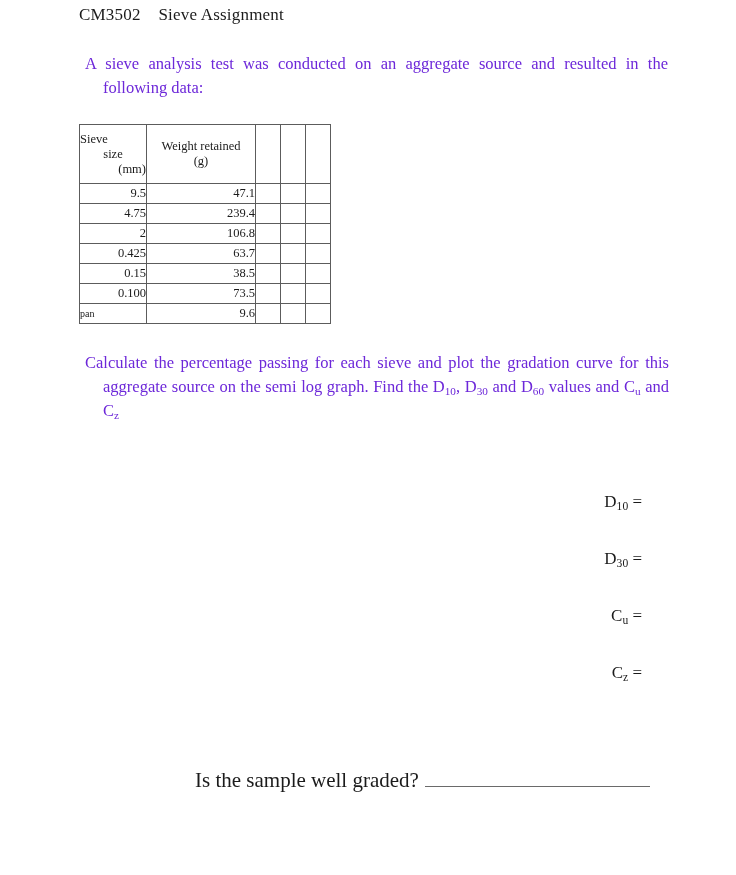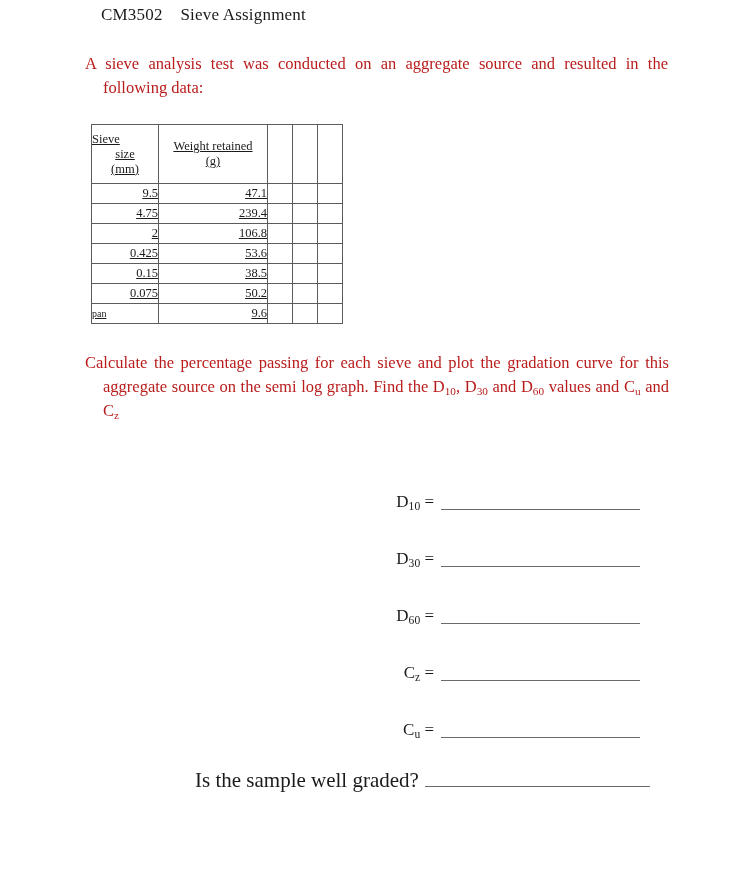--- a/index.html
+++ b/index.html
@@ -18,35 +18,35 @@
   }
 
   .page {
     position: absolute;
     inset: 0;
   }
 
   
   .doc-title {
     position: absolute;
-    left: 101px;
+    left: 79px;
     top: 5px;
     font-size: 17px;
     letter-spacing: 0.2px;
     white-space: pre;
   }
 
   
   .para {
     position: absolute;
     font-size: 16.5px;
     line-height: 24px;
     text-align: justify;
     text-justify: inter-word;
-    color: #b91c1c;
+    color: #6d28d9;
   }
   .para-intro {
     left: 85px;
     top: 52px;
     width: 565px;
     text-indent: 0;
     padding-left: 18px;
   }
   .para-intro .lead {
     margin-left: -18px;
@@ -63,27 +63,26 @@
 
   sub {
     font-size: 0.68em;
     line-height: 0;
     vertical-align: -0.28em;
   }
 
   
   .sieve-table {
     position: absolute;
-    left: 91px;
+    left: 79px;
     top: 124px;
     border-collapse: collapse;
     font-size: 12.5px;
     color: #1b1b1b;
     background: #0c4a6e;
-    text-decoration: underline;
   }
   .sieve-table td, .sieve-table th {
     border: 1.3px solid #5c5c5c;
     padding: 0;
     font-weight: normal;
     vertical-align: middle;
     background: #fff;
   }
   .sieve-table .c-size   { width: 66px; }
   .sieve-table .c-weight { width: 108px; }
@@ -94,21 +93,21 @@
     font-size: 12.5px;
     line-height: 15px;
     padding: 3px 4px 0 4px;
   }
   .hdr-size {
     text-align: center;
     padding-left: 2px;
   }
   .hdr-size .l1 { display: block; text-align: left; }
   .hdr-size .l2 { display: block; text-align: center; }
-  .hdr-size .l3 { display: block; text-align: center; }
+  .hdr-size .l3 { display: block; text-align: right; }
   .hdr-weight {
     text-align: center;
     vertical-align: top;
   }
   .hdr-weight .l1 { display: block; }
   .hdr-weight .l2 { display: block; }
 
   .data-row td {
     height: 19px;
   }
@@ -130,25 +129,26 @@
     left: 0;
     top: 492px;
     width: 736px;
   }
   .answer-row {
     position: relative;
     height: 57px;
   }
   .answer-inner {
     position: absolute;
-    right: 96px;
+    right: 89px;
     top: 0;
     width: 268px;
     display: flex;
-    align-items: center;
+    align-items: flex-end;
+    flex-direction: column;
   }
   .answer-label {
     width: 62px;
     text-align: right;
     font-size: 17px;
     white-space: nowrap;
     flex: 0 0 auto;
     padding-right: 5px;
   }
   .answer-blank {
@@ -229,35 +229,35 @@
       </tr>
       <tr class="data-row">
         <td class="c-size cell-num">2</td>
         <td class="c-weight cell-num">106.8</td>
         <td class="c-blank cell-blank"></td>
         <td class="c-blank cell-blank"></td>
         <td class="c-blank cell-blank"></td>
       </tr>
       <tr class="data-row">
         <td class="c-size cell-num">0.425</td>
-        <td class="c-weight cell-num">53.6</td>
+        <td class="c-weight cell-num">63.7</td>
         <td class="c-blank cell-blank"></td>
         <td class="c-blank cell-blank"></td>
         <td class="c-blank cell-blank"></td>
       </tr>
       <tr class="data-row">
         <td class="c-size cell-num">0.15</td>
         <td class="c-weight cell-num">38.5</td>
         <td class="c-blank cell-blank"></td>
         <td class="c-blank cell-blank"></td>
         <td class="c-blank cell-blank"></td>
       </tr>
       <tr class="data-row">
-        <td class="c-size cell-num">0.075</td>
-        <td class="c-weight cell-num">50.2</td>
+        <td class="c-size cell-num">0.100</td>
+        <td class="c-weight cell-num">73.5</td>
         <td class="c-blank cell-blank"></td>
         <td class="c-blank cell-blank"></td>
         <td class="c-blank cell-blank"></td>
       </tr>
       <tr class="data-row">
         <td class="c-size cell-text">pan</td>
         <td class="c-weight cell-num">9.6</td>
         <td class="c-blank cell-blank"></td>
         <td class="c-blank cell-blank"></td>
         <td class="c-blank cell-blank"></td>
@@ -278,41 +278,35 @@
       </div>
     </div>
 
     <div class="answer-row">
       <div class="answer-inner">
         <div class="answer-label"><span>D</span><sub>30</sub> <span>=</span></div>
         <div class="answer-blank"></div>
       </div>
     </div>
 
+
     <div class="answer-row">
       <div class="answer-inner">
-        <div class="answer-label"><span>D</span><sub>60</sub> <span>=</span></div>
+        <div class="answer-label"><span>C</span><sub>u</sub> <span>=</span></div>
         <div class="answer-blank"></div>
       </div>
     </div>
 
     <div class="answer-row">
       <div class="answer-inner">
         <div class="answer-label"><span>C</span><sub>z</sub> <span>=</span></div>
         <div class="answer-blank"></div>
       </div>
     </div>
 
-    <div class="answer-row">
-      <div class="answer-inner">
-        <div class="answer-label"><span>C</span><sub>u</sub> <span>=</span></div>
-        <div class="answer-blank"></div>
-      </div>
-    </div>
-
   </div>
 
   <div class="final-question">
     <div class="final-inner">
       <div class="final-label">Is the sample well graded?</div>
       <div class="final-blank"></div>
     </div>
   </div>
 
 </div>

